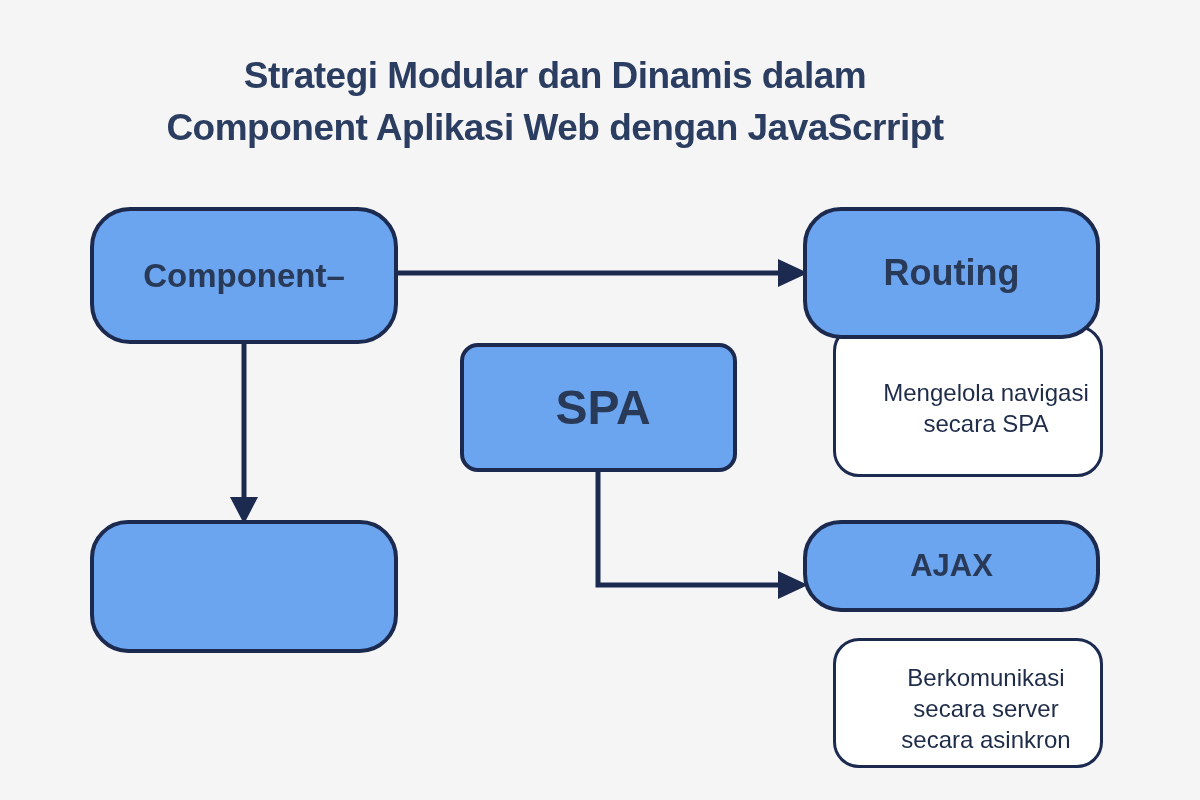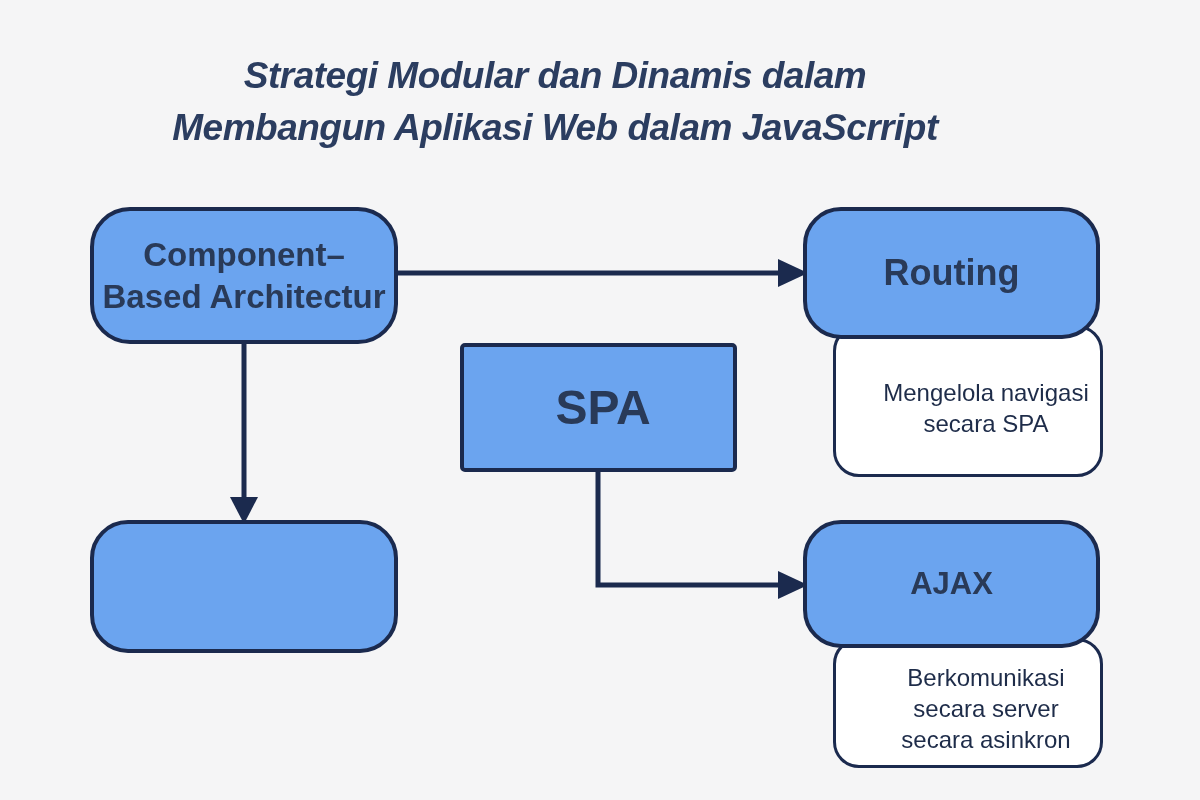--- a/index.html
+++ b/index.html
@@ -20,21 +20,20 @@
     left: 5px;
     top: 50px;
     width: 1100px;
     text-align: center;
     font-size: 37px;
     line-height: 52px;
     font-weight: 700;
     color: #2b3d60;
     letter-spacing: -0.5px;
     z-index: 3;
-    font-style: italic;
   }
   .diagram-title span { display: block; }
   .connectors {
     position: absolute;
     left: 0;
     top: 0;
     z-index: 1;
   }
   .node {
     position: absolute;
@@ -59,33 +58,33 @@
   }
   .node-routing {
     left: 803px; top: 207px;
     width: 297px; height: 132px;
     border-radius: 38px;
     font-size: 36px;
   }
   .node-spa {
     left: 460px; top: 343px;
     width: 277px; height: 129px;
-    border-radius: 5px;
+    border-radius: 18px;
     font-size: 48px;
     padding-left: 9px;
   }
   .node-empty {
     left: 90px;  top: 520px;
     width: 308px; height: 133px;
     border-radius: 38px;
     font-size: 31px;
   }
   .node-ajax {
     left: 803px; top: 520px;
-    width: 297px; height: 128px;
+    width: 297px; height: 92px;
     border-radius: 38px;
     font-size: 31px;
   }
   .caption-card {
     position: absolute;
     box-sizing: border-box;
     background: #ffffff;
     border: 3px solid #1b2a4e;
     border-radius: 26px;
     display: flex;
@@ -111,21 +110,21 @@
     padding-top: 10px;
   }
 </style>
 </head>
 <body>
 
 <div class="canvas">
 
   <div class="diagram-title">
     <span>Strategi Modular dan Dinamis dalam</span>
-    <span>Membangun Aplikasi Web dalam JavaScrript</span>
+    <span>Component Aplikasi Web dengan JavaScrript</span>
   </div>
 
   <svg class="connectors" width="1200" height="800" viewBox="0 0 1200 800">
     <g stroke="#1b2a4e" stroke-width="5" fill="#1b2a4e">
 
       <g>
         <line x1="398" y1="273" x2="782" y2="273"></line>
         <polygon points="778,259 808,273 778,287" stroke="none"></polygon>
       </g>
 
@@ -147,21 +146,20 @@
   </div>
 
   <div class="caption-card card-ajax">
     <span>Berkomunikasi</span>
     <span>secara server</span>
     <span>secara asinkron</span>
   </div>
 
   <div class="node node-component">
     <span>Component–</span>
-    <span>Based Architectur</span>
   </div>
 
   <div class="node node-routing">
     <span>Routing</span>
   </div>
 
   <div class="node node-spa">
     <span>SPA</span>
   </div>
 

